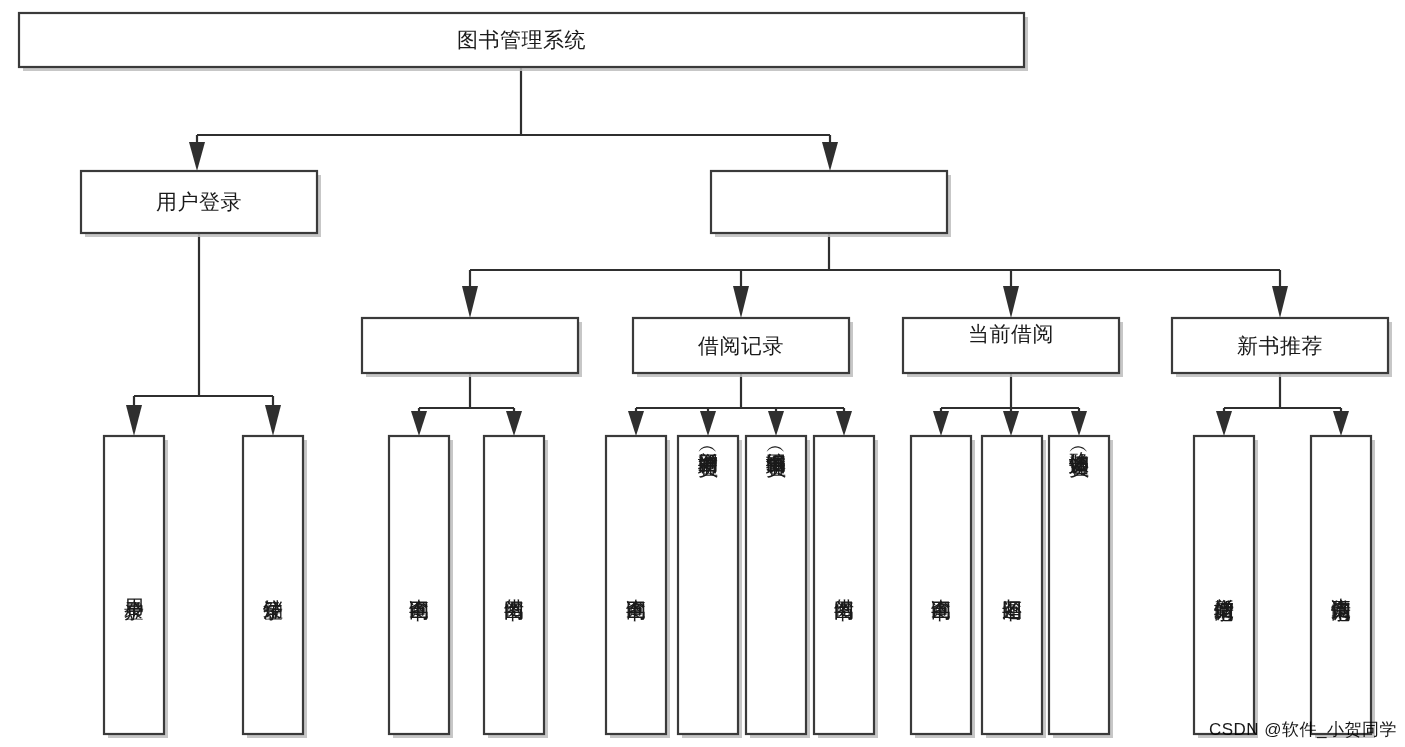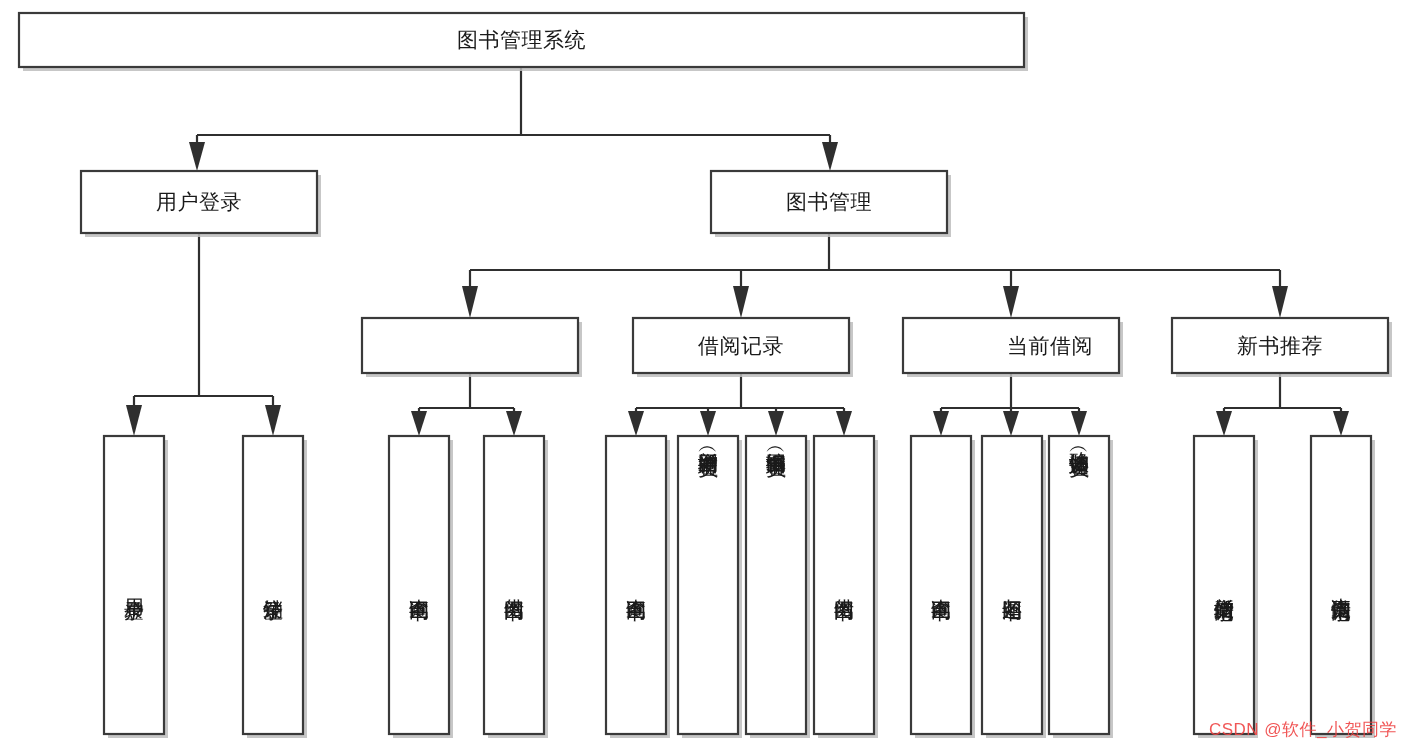--- a/index.html
+++ b/index.html
@@ -70,21 +70,21 @@
     font-size: 21px;
     color: #1a1a1a;
     letter-spacing: 0.5px;
   }
   .watermark {
     position: absolute;
     right: 8px;
     bottom: 6px;
     font-family: "Liberation Sans", "DejaVu Sans", sans-serif;
     font-size: 17px;
-    color: #ef4444;
+    color: #000000;
     opacity: 0.9;
     white-space: nowrap;
     letter-spacing: 0.5px;
   }
 </style>
 </head>
 <body>
 
 <div id="diagram-root">
 
@@ -212,24 +212,23 @@
       <rect class="node-rect" x="1194" y="436" width="60" height="298"></rect>
 
       <rect class="node-shadow" x="1315" y="440" width="60" height="298"></rect>
       <rect class="node-rect" x="1311" y="436" width="60" height="298"></rect>
     </g>
   </svg>
 
   <div class="label-h-wrap" style="left:19px; top:13px; width:1005px; height:54px;">图书管理系统</div>
 
   <div class="label-h-wrap" style="left:81px; top:171px; width:236px; height:62px;">用户登录</div>
-  <div class="label-h-wrap" style="left:711px; top:171px; width:236px; height:62px;">图书管理</div>
 
   <div class="label-h-wrap" style="left:633px; top:318px; width:216px; height:55px;">借阅记录</div>
-  <div class="label-h-wrap" style="left:903px; top:318px; width:216px; height:55px;margin-left:39px;">当前借阅</div>
+  <div class="label-h-wrap" style="left:903px; top:306px; width:216px; height:55px;">当前借阅</div>
   <div class="label-h-wrap" style="left:1172px; top:318px; width:216px; height:55px;">新书推荐</div>
 
   <div class="label-v-wrap" style="left:104px; top:436px; width:60px; height:298px;">
     <span class="label-v">用户登录</span>
   </div>
   <div class="label-v-wrap" style="left:243px; top:436px; width:60px; height:298px;">
     <span class="label-v">注销登录</span>
   </div>
   <div class="label-v-wrap" style="left:389px; top:436px; width:60px; height:298px;">
     <span class="label-v">查询图书</span>

